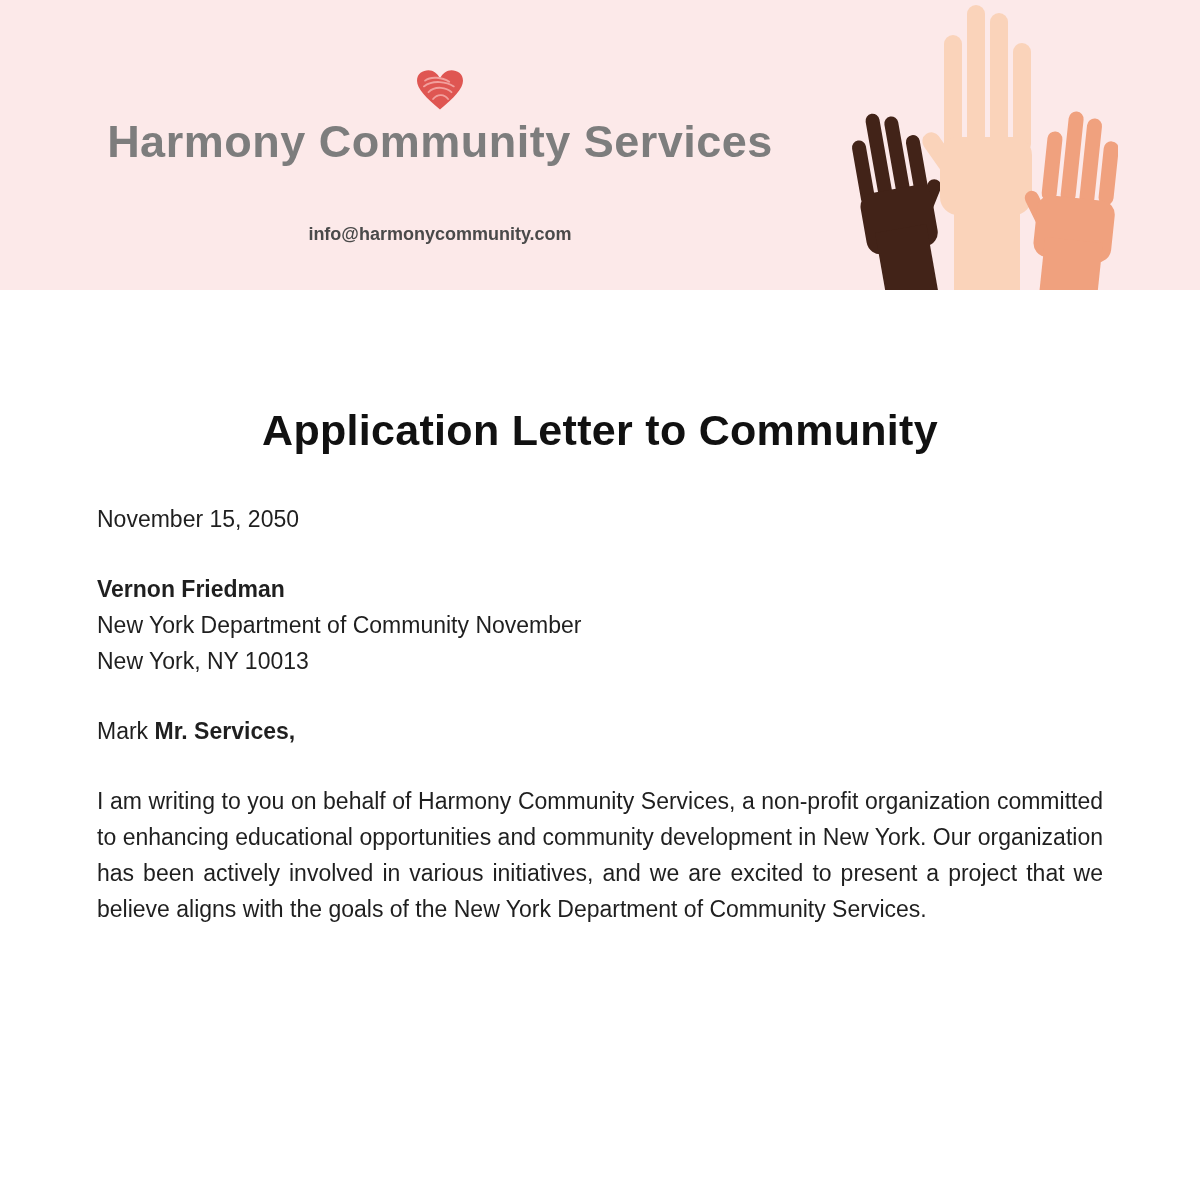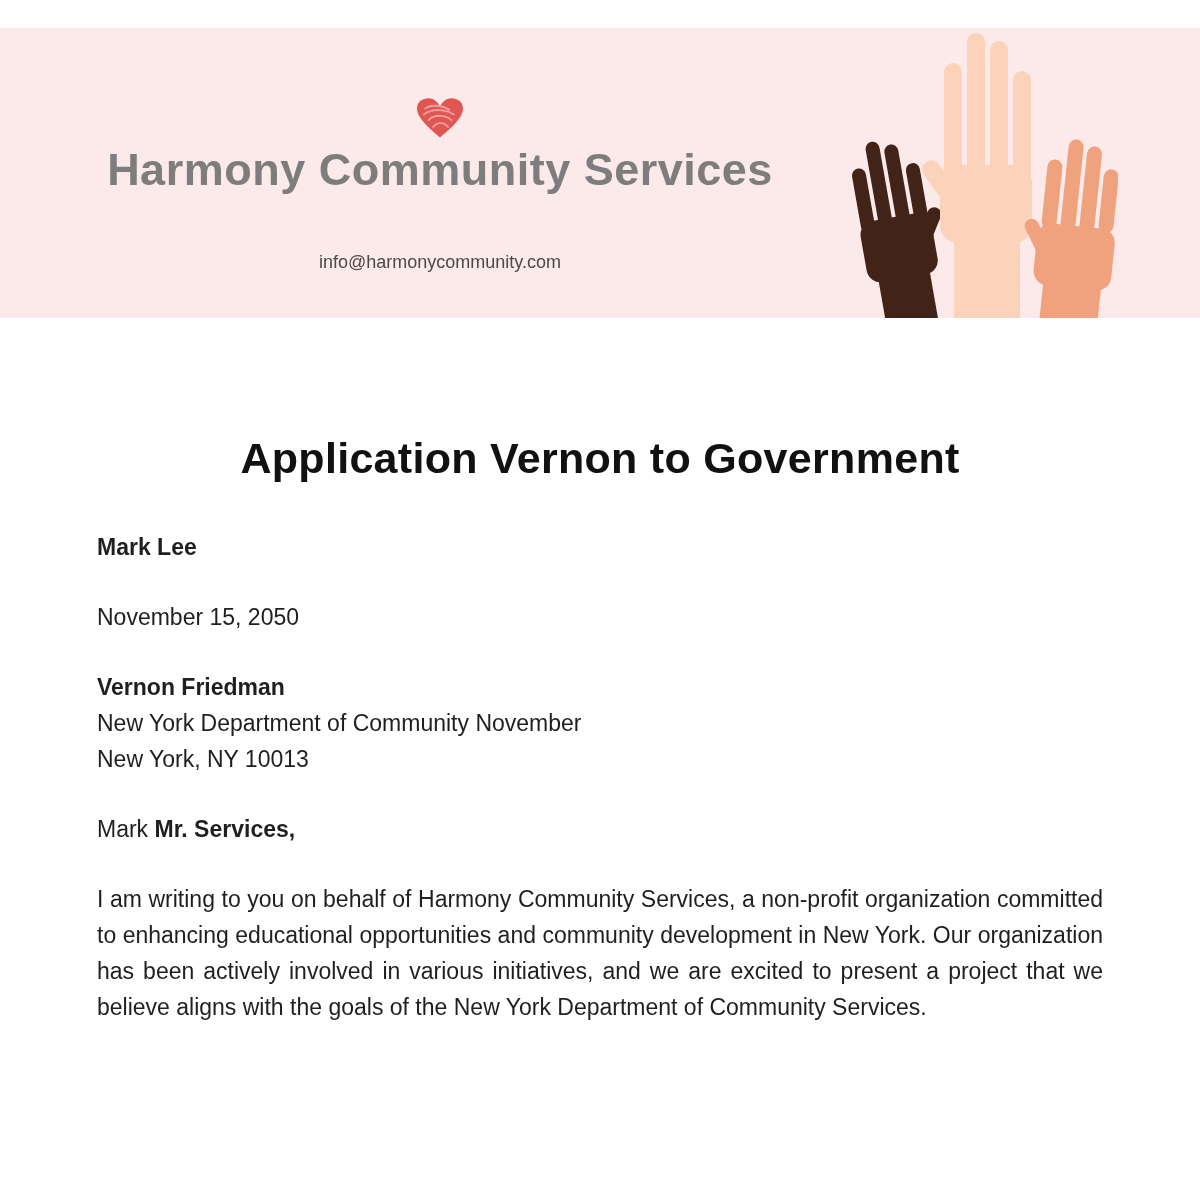--- a/index.html
+++ b/index.html
@@ -26,21 +26,20 @@
     overflow:hidden;
     background:#ffffff;
   }
   
   .letterhead{
     position:relative;
     width:100%;
     height:290px;
     background:var(--header-bg,#fce9e9);
     overflow:hidden;
-    margin-top:28px;
   }
   .letterhead-left{
     width:880px;
     padding-top:70px;
     display:flex;
     flex-direction:column;
     align-items:center;
   }
   .heart{
     width:46px;
@@ -50,21 +49,21 @@
   .org-name{
     margin:4px 0 0 0;
     font-size:45px;
     font-weight:bold;
     letter-spacing:0.5px;
     color:var(--org-name-color,#7d7d7d);
   }
   .org-email{
     margin-top:56px;
     font-size:18px;
-    font-weight:400;
+    font-weight:700;
     color:var(--email-color,#4a4a4a);
   }
   .hands{
     position:absolute;
     top:0;
     right:82px;
     width:272px;
     height:290px;
     line-height:0;
   }
@@ -137,23 +136,22 @@
           <rect x="57" y="26" width="15" height="64" rx="7.5"></rect>
           <rect x="-18" y="84" width="14" height="48" rx="7" transform="rotate(-32 -11 88)"></rect>
           <rect x="-3" y="86" width="78" height="62" rx="14"></rect>
           <rect x="8" y="128" width="58" height="70"></rect>
         </g>
       </svg>
     </div>
   </header>
 
   <main class="letter">
-    <h2 class="letter-title">Application Vernon to Government</h2>
+    <h2 class="letter-title">Application Letter to Community</h2>
 
-    <p class="bold">Mark Lee</p>
 
     <p class="gap">November 15, 2050</p>
 
     <p class="bold gap">Vernon Friedman</p>
     <p>New York Department of Community November</p>
     <p>New York, NY 10013</p>
 
     <p class="gap"><span>Mark </span><span class="bold">Mr. Services,</span></p>
 
     <p class="para gap">I am writing to you on behalf of Harmony Community Services, a non-profit organization committed to enhancing educational opportunities and community development in New York. Our organization has been actively involved in various initiatives, and we are excited to present a project that we believe aligns with the goals of the New York Department of Community Services.</p>

